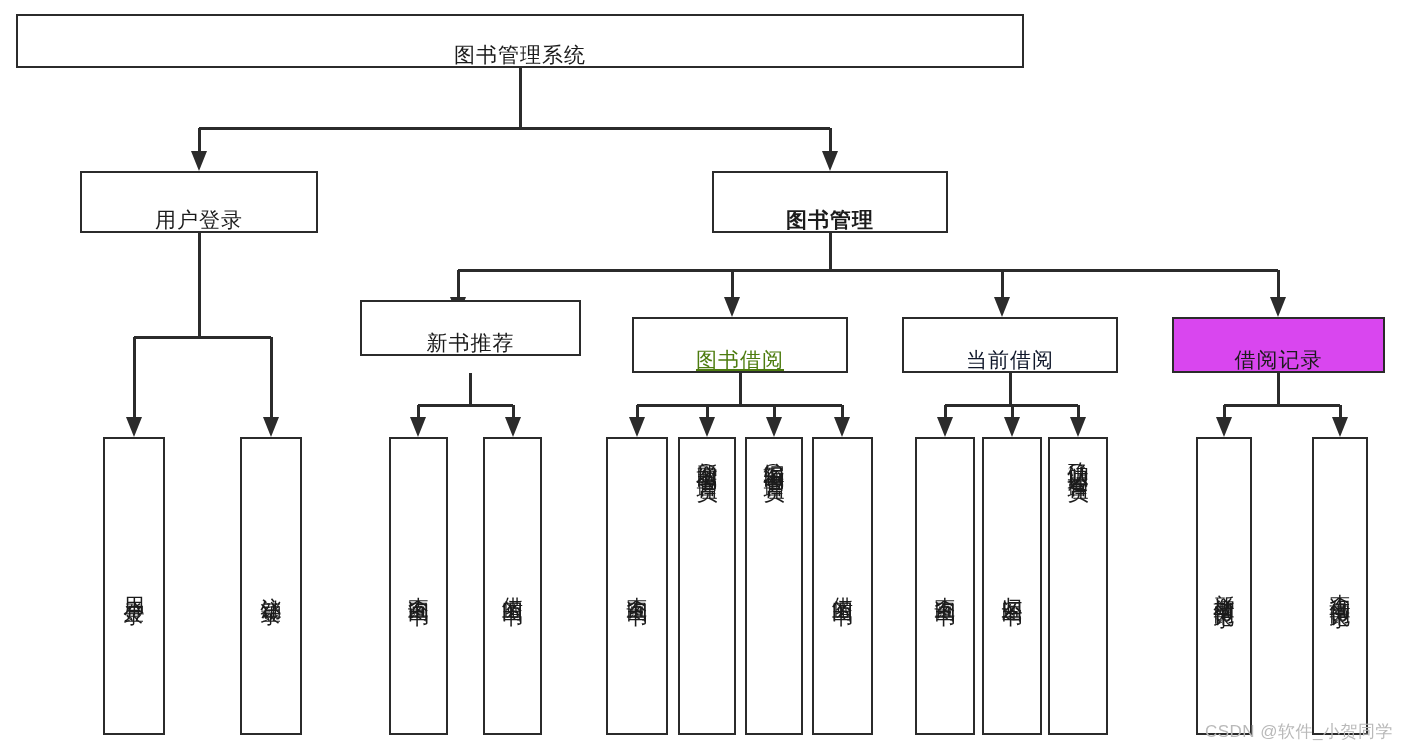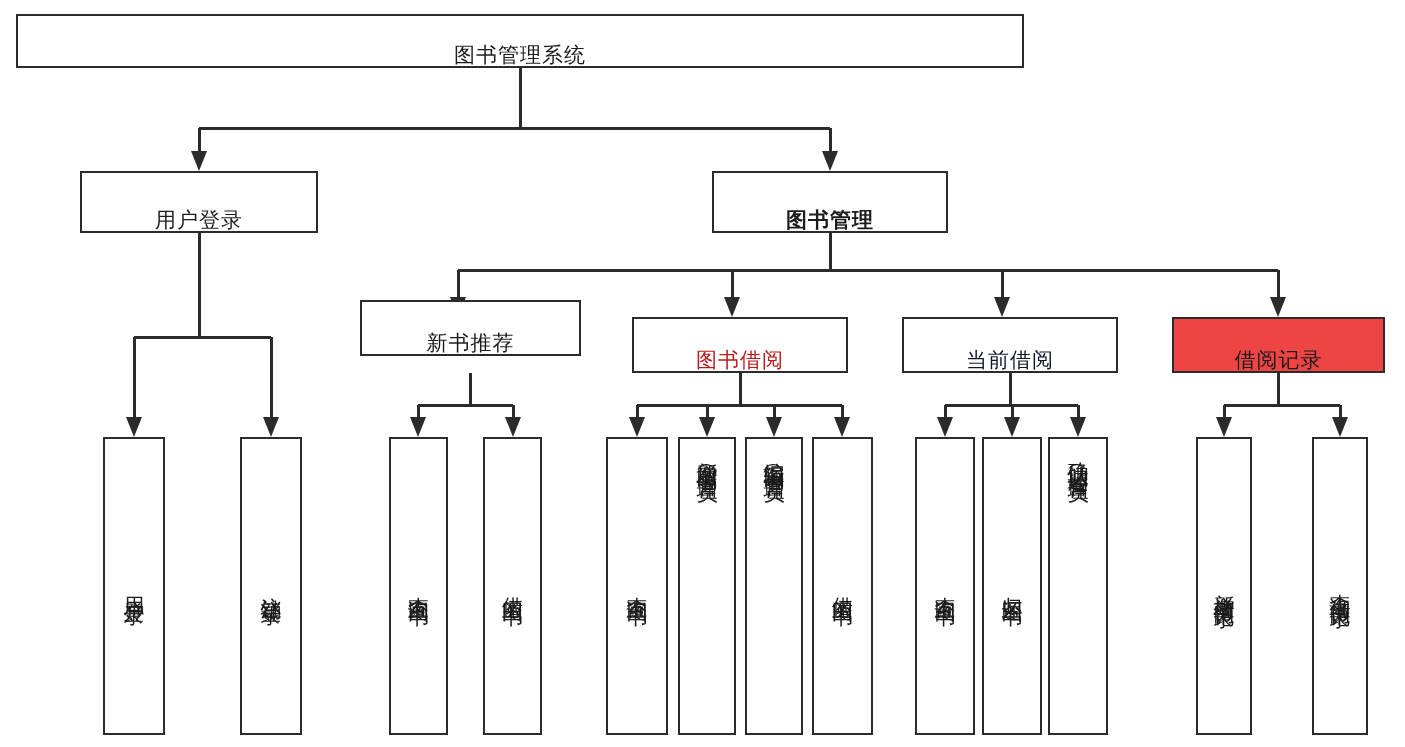--- a/index.html
+++ b/index.html
@@ -136,26 +136,26 @@
       <div class="node-box" style="left: 80px; top: 171px; width: 238px; height: 62px; border-color: rgb(43, 43, 43); background: rgb(255, 255, 255);">
         <span class="node-label-h" style="color: rgb(27, 27, 27);">用户登录</span>
       </div>
       <div class="node-box" style="left: 712px; top: 171px; width: 236px; height: 62px; border-color: rgb(43, 43, 43); background: rgb(255, 255, 255);">
         <span class="node-label-h" style="color: rgb(27, 27, 27); font-weight: bold;">图书管理</span>
       </div>
       <div class="node-box" style="left: 360px; top: 300px; width: 221px; height: 56px; border-color: rgb(43, 43, 43); background: rgb(255, 255, 255);">
         <span class="node-label-h" style="color: rgb(27, 27, 27);">新书推荐</span>
       </div>
       <div class="node-box" style="left: 632px; top: 317px; width: 216px; height: 56px; border-color: rgb(43, 43, 43); background: rgb(255, 255, 255);">
-        <span class="node-label-h" style="color: #b91c1c;">图书借阅</span>
+        <span class="node-label-h" style="color: #4d7c0f; text-decoration: underline;">图书借阅</span>
       </div>
       <div class="node-box" style="left: 902px; top: 317px; width: 216px; height: 56px; border-color: rgb(43, 43, 43); background: rgb(255, 255, 255);">
         <span class="node-label-h" style="color: #0f172a;">当前借阅</span>
       </div>
-      <div class="node-box" style="left: 1172px; top: 317px; width: 213px; height: 56px; border-color: rgb(43, 43, 43); background: #ef4444;">
+      <div class="node-box" style="left: 1172px; top: 317px; width: 213px; height: 56px; border-color: rgb(43, 43, 43); background: #d946ef;">
         <span class="node-label-h" style="color: rgb(27, 27, 27);">借阅记录</span>
       </div>
       <div class="node-box leaf-box centered" style="left: 103px; top: 437px; width: 62px; height: 298px; border-color: rgb(43, 43, 43); background: rgb(255, 255, 255);">
         <span class="node-label-v" style="color: rgb(27, 27, 27);">用户登录</span>
       </div>
       <div class="node-box leaf-box centered" style="left: 240px; top: 437px; width: 62px; height: 298px; border-color: rgb(43, 43, 43); background: rgb(255, 255, 255);">
         <span class="node-label-v" style="color: rgb(27, 27, 27);">注销登录</span>
       </div>
       <div class="node-box leaf-box centered" style="left: 389px; top: 437px; width: 59px; height: 298px; border-color: rgb(43, 43, 43); background: rgb(255, 255, 255);">
         <span class="node-label-v" style="color: rgb(27, 27, 27);">查询图书</span>
@@ -185,13 +185,14 @@
         <span class="node-label-v" style="color: rgb(27, 27, 27);">确认归还（管理员）</span>
       </div>
       <div class="node-box leaf-box centered" style="left: 1196px; top: 437px; width: 56px; height: 298px; border-color: rgb(43, 43, 43); background: rgb(255, 255, 255);">
         <span class="node-label-v" style="color: rgb(27, 27, 27);">新增借阅记录</span>
       </div>
       <div class="node-box leaf-box centered" style="left: 1312px; top: 437px; width: 56px; height: 298px; border-color: rgb(43, 43, 43); background: rgb(255, 255, 255);">
         <span class="node-label-v" style="color: rgb(27, 27, 27);">查询借阅记录</span>
       </div>
     </div>
 
+  <div class="watermark">CSDN @软件_小贺同学</div>
 </div>
 
 </body></html>

